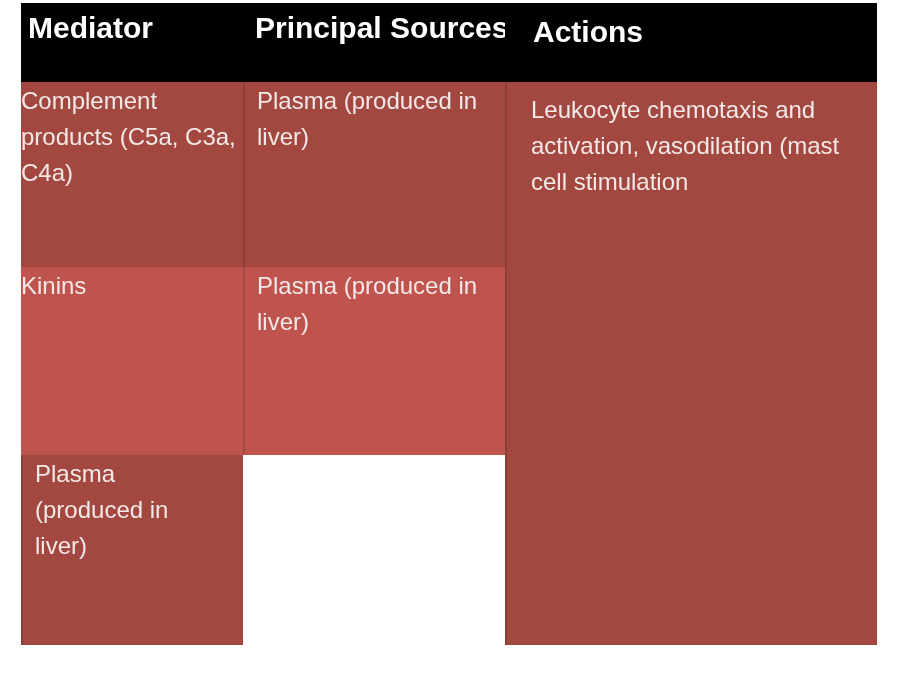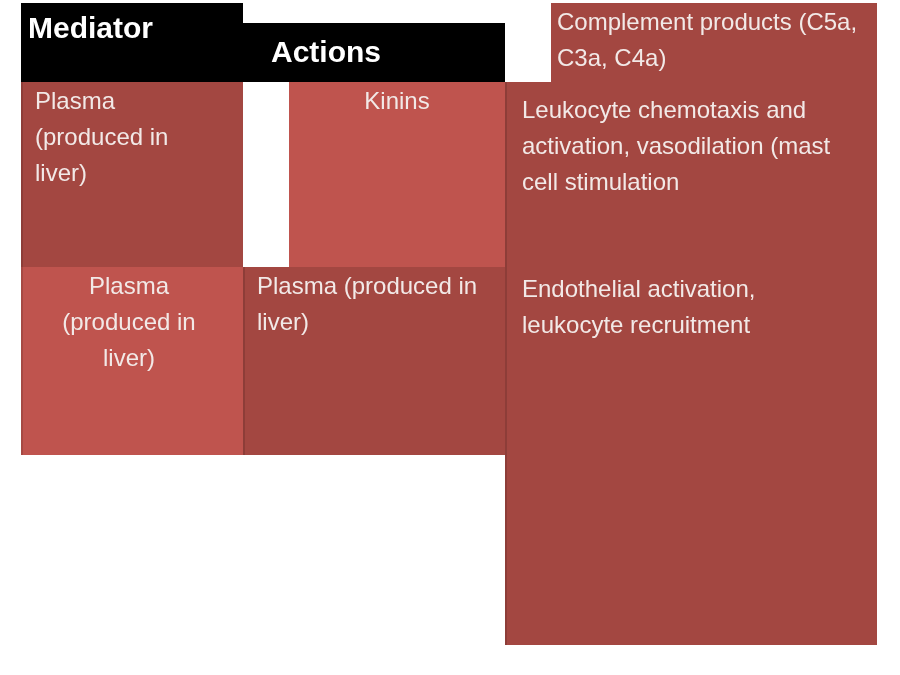--- a/index.html
+++ b/index.html
@@ -36,53 +36,53 @@
     background: var(--header-bg, #000000);
     color: var(--header-text, #ffffff);
     font-weight: 700;
     font-size: 30px;
     line-height: 36px;
     white-space: nowrap;
     padding-top: 7px;
   }
   .hdr-1 { padding-left: 7px; }
   .hdr-2 { padding-left: 12px; }
-  .hdr-3 { padding-left: 28px; padding-top: 11px; margin-top: 20px; }
+  .hdr-3 { padding-left: 28px; padding-top: 11px; }
   .dark  { background: var(--row-dark, #a34741); }
-  .light { background: var(--row-light, #bf544e); text-align: center; }
-  .col-1 { padding-left: 6px;  padding-right: 6px; padding-top: 1px; margin-left: 46px; }
+  .light { background: var(--row-light, #bf544e); }
+  .col-1 {  padding-right: 6px; padding-top: 1px; }
   .col-2 { padding-left: 12px; padding-right: 20px; padding-top: 1px;
            border-left: 2px solid rgba(0,0,0,0.13); }
   .actions-cell {
     grid-column: 3;
     grid-row: 2 / span 3;
     padding-left: 8px;
     padding-right: 10px;
     border-left: 2px solid rgba(0,0,0,0.13);
   }
-  .actions-cell p { margin: 7px; }
+  .actions-cell p { margin: 16px; }
   .action-1 { margin-top: 10px !important; }
   .action-2 { margin-top: 109px !important; }
   .action-3 { margin-top: 71px !important; }
 </style>
 </head>
 <body>
 
 <div class="page">
   <div class="slide-table">
 
     <div class="cell hdr hdr-1">Mediator</div>
+    <div class="cell hdr hdr-2">Principal Sources</div>
     <div class="cell hdr hdr-3">Actions</div>
 
     <div class="cell dark col-1">Complement products (C5a, C3a, C4a)</div>
     <div class="cell dark col-2">Plasma (produced in liver)</div>
 
     <div class="cell dark actions-cell">
       <p class="action-1">Leukocyte chemotaxis and activation, vasodilation (mast cell stimulation</p>
-      <p class="action-3">Endothelial activation, leukocyte recruitment</p>
     </div>
 
     <div class="cell light col-1">Kinins</div>
     <div class="cell light col-2">Plasma (produced in liver)</div>
 
     <div class="cell dark col-2">Plasma (produced in liver)</div>
 
   </div>
 </div>
 

